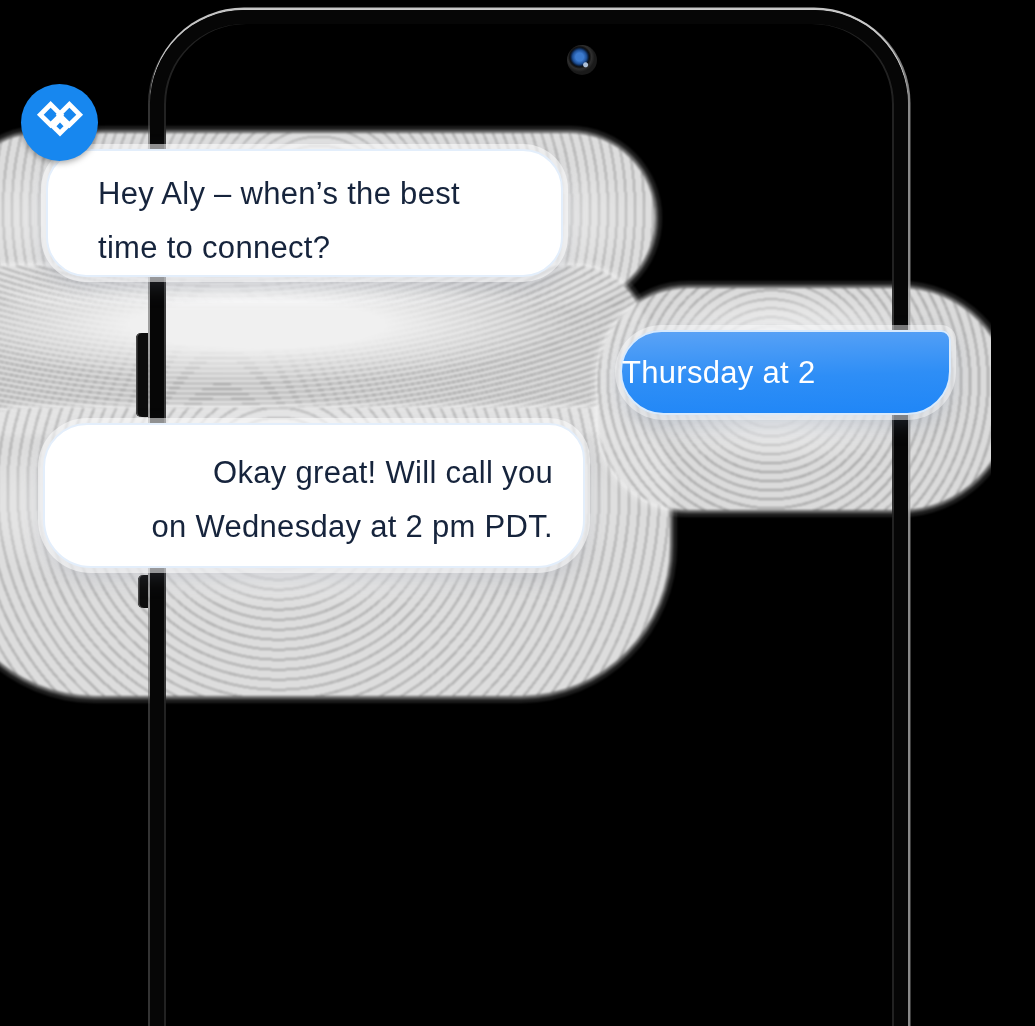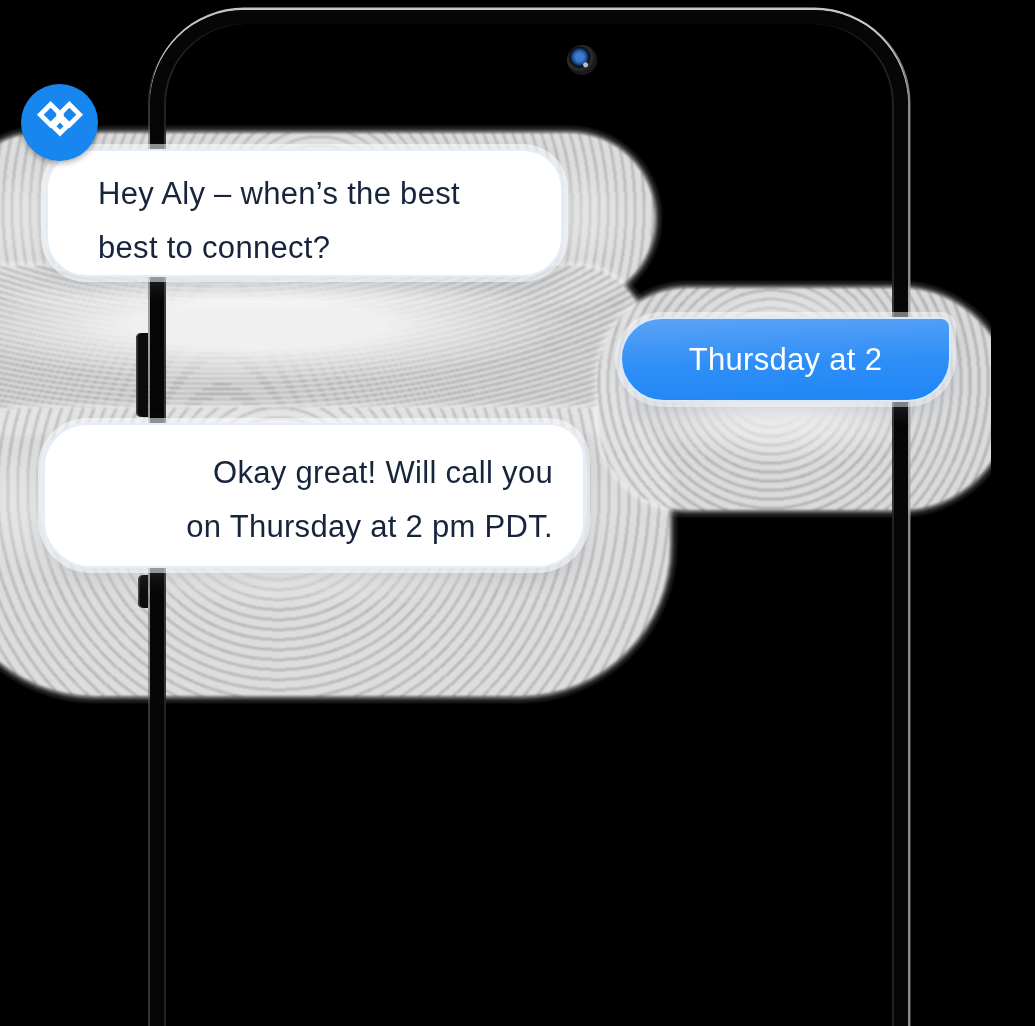--- a/index.html
+++ b/index.html
@@ -54,24 +54,24 @@
     box-shadow:inset 1.5px 0 0 #474747;}
   .btn-volume{left:136px;top:333px;width:12px;height:84px;}
   .btn-power{left:138px;top:575px;width:10px;height:33px;}
 
   
   .bubble{position:absolute;z-index:5;box-sizing:border-box;
     color:#16243c;font-size:31px;font-weight:500;letter-spacing:.3px;line-height:54px;}
   .bubble.received{background:#fff;border:2px solid #e3eefb;
     box-shadow:0 0 0 5px rgba(255,255,255,.55), 0 8px 22px rgba(110,120,140,.28);}
   .bubble-1{left:46px;top:149px;width:517px;height:128px;border-radius:40px;padding:16px 30px 0 50px;}
-  .bubble-2{left:620px;top:317px;width:331px;height:85px;border-radius:42px 10px 44px 44px;
+  .bubble-2{left:620px;top:330px;width:331px;height:85px;border-radius:42px 10px 44px 44px;
     background:linear-gradient(178deg,#5ba3f6 0%,#2e8ef6 55%,#1f86f7 100%);
     border:2px solid #d9eafc;color:#ffffff;
-    display:flex;align-items:center;justify-content:center;
+    display:flex;align-items:center;justify-content:flex-start;
     box-shadow:0 0 0 5px rgba(255,255,255,.45), 0 8px 22px rgba(90,110,140,.3);}
   .bubble-3{left:43px;top:423px;width:542px;height:145px;border-radius:44px 36px 48px 48px;padding:21px 30px 0 48px;text-align:right;}
   .msg-line{white-space:nowrap;}
 
   
   .badge{position:absolute;z-index:6;left:21px;top:84px;width:77px;height:77px;border-radius:50%;
     background:#1787ef;display:flex;align-items:center;justify-content:center;
     box-shadow:0 2px 6px rgba(0,0,0,.35);}
   .badge svg{display:block;}
 </style>
@@ -87,30 +87,30 @@
 
   <div class="phone">
     <div class="screen"></div>
   </div>
   <div class="camera"></div>
   <div class="side-btn btn-volume"></div>
   <div class="side-btn btn-power"></div>
 
   <div class="bubble received bubble-1">
     <div class="msg-line">Hey Aly – when’s the best</div>
-    <div class="msg-line">best to connect?</div>
+    <div class="msg-line">time to connect?</div>
   </div>
 
   <div class="bubble bubble-2">
     <div class="msg-line">Thursday at 2</div>
   </div>
 
   <div class="bubble received bubble-3">
     <div class="msg-line">Okay great! Will call you</div>
-    <div class="msg-line">on Thursday at 2 pm PDT.</div>
+    <div class="msg-line">on Wednesday at 2 pm PDT.</div>
   </div>
 
   <div class="badge">
     <span>
       <svg width="50" height="50" viewBox="0 0 48 48" aria-hidden="true">
         <g stroke="#ffffff" stroke-width="4.6" fill="none">
           <rect x="8" y="9" width="14" height="14" transform="rotate(45 15 16)"></rect>
           <rect x="26" y="9" width="14" height="14" transform="rotate(45 33 16)"></rect>
         </g>
         <rect x="17" y="20" width="14" height="14" fill="#ffffff" transform="rotate(45 24 27)"></rect>

